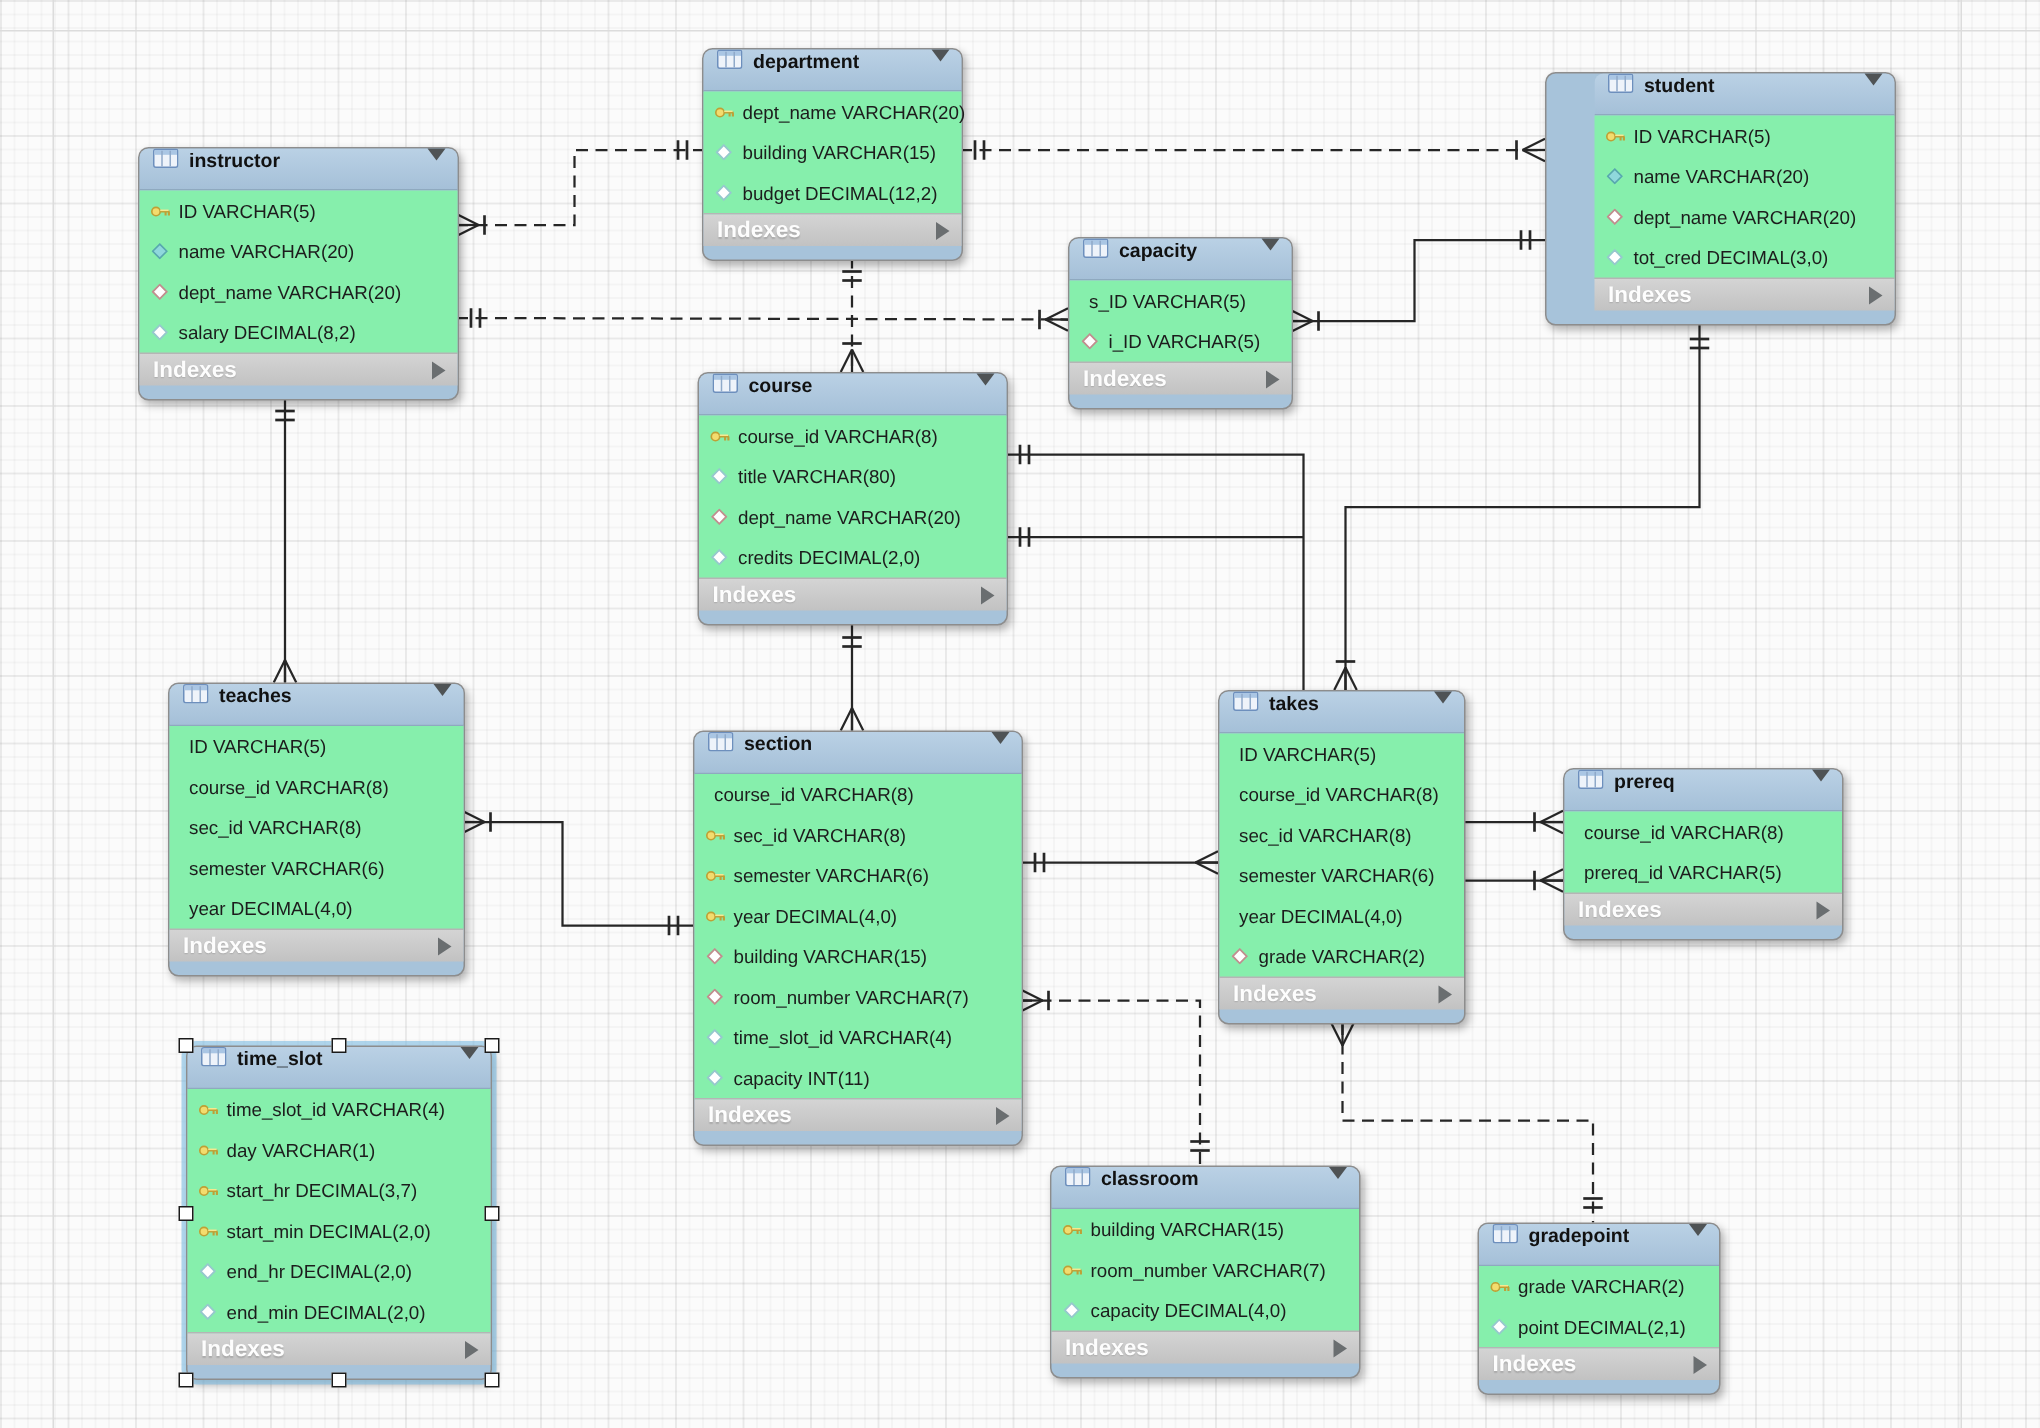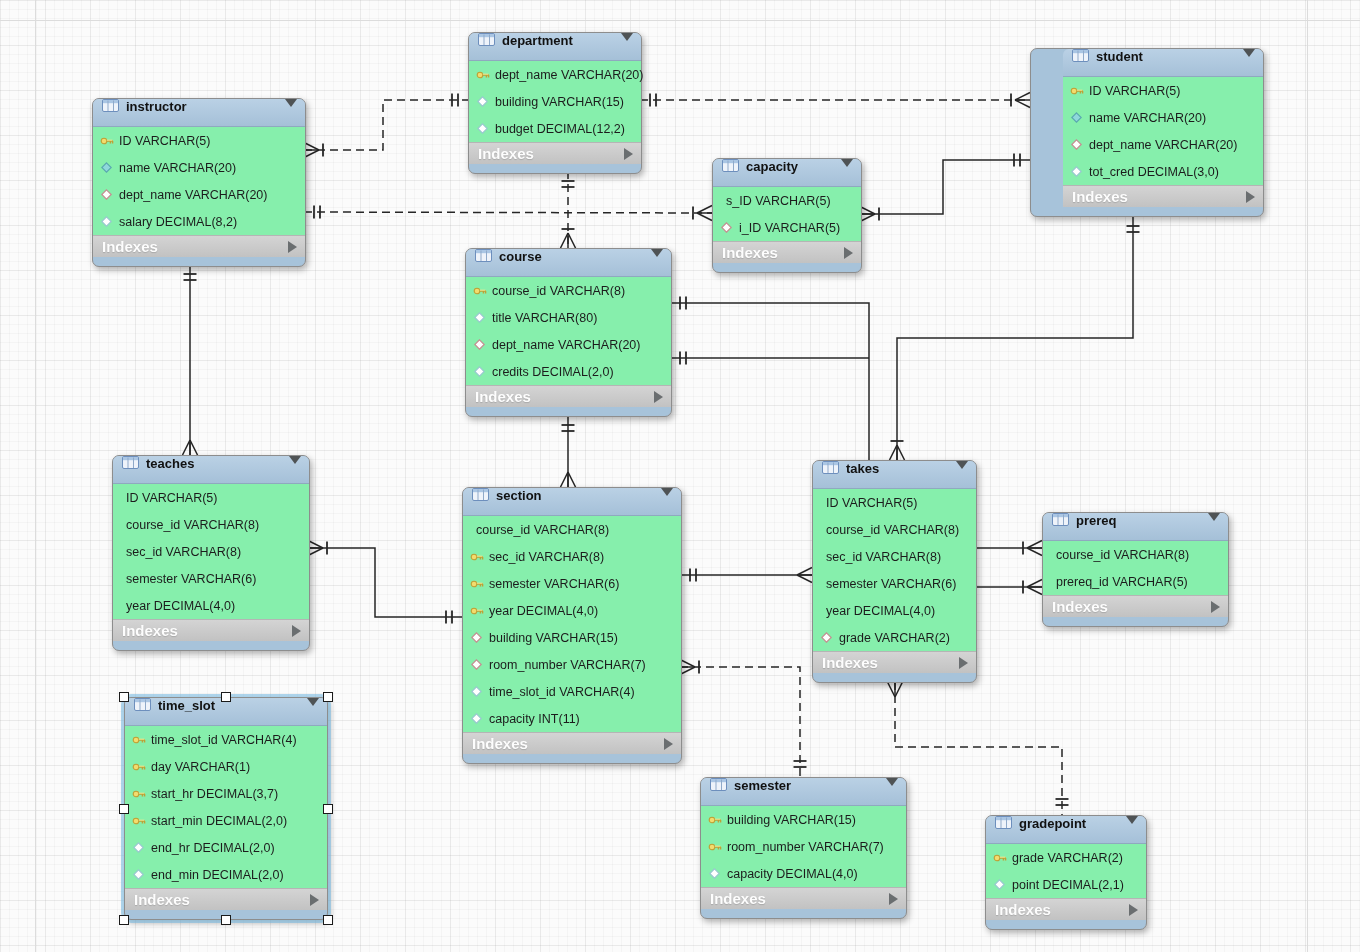--- a/index.html
+++ b/index.html
@@ -706,21 +706,21 @@
     <div class="handle" style="left: 323px; top: 915px;"></div>
     <div class="tbl" style="left: 700px; top: 777px; width: 205px;">
       <div class="tbl-header">
         <span style="display: inline-flex;">
           <svg width="17" height="13" viewBox="0 0 17 13" xmlns="http://www.w3.org/2000/svg">
             <rect x="0.5" y="0.5" width="16" height="12" rx="1.5" fill="#eef3fa" stroke="#6d8fbd" stroke-width="1"></rect>
    <rect x="1" y="1" width="15" height="3.2" fill="#aac6e4"></rect>
    <path d="M6 1.5 V12 M11.5 1.5 V12" stroke="#8fa9c9" stroke-width="1"></path>
           </svg>
         </span>
-        <span class="tbl-title">semester</span>
+        <span class="tbl-title">classroom</span>
         <span class="hdr-arrow"></span>
       </div>
       <div class="tbl-body">
         <div class="col-row">
           <span class="col-ico">
             <svg width="14" height="14" viewBox="0 0 14 14" xmlns="http://www.w3.org/2000/svg">
               <circle cx="4" cy="7" r="2.8" fill="#f3dc6e" stroke="#bfa035" stroke-width="1.1"></circle>
        <path d="M6.8 7 H13 M10.4 7 V9.6 M12.6 7 V9.6" stroke="#bfa035" stroke-width="1.4" fill="none"></path>
        <path d="M6.8 6.2 H12.4" stroke="#f7e88f" stroke-width="1" fill="none"></path>
             </svg>

